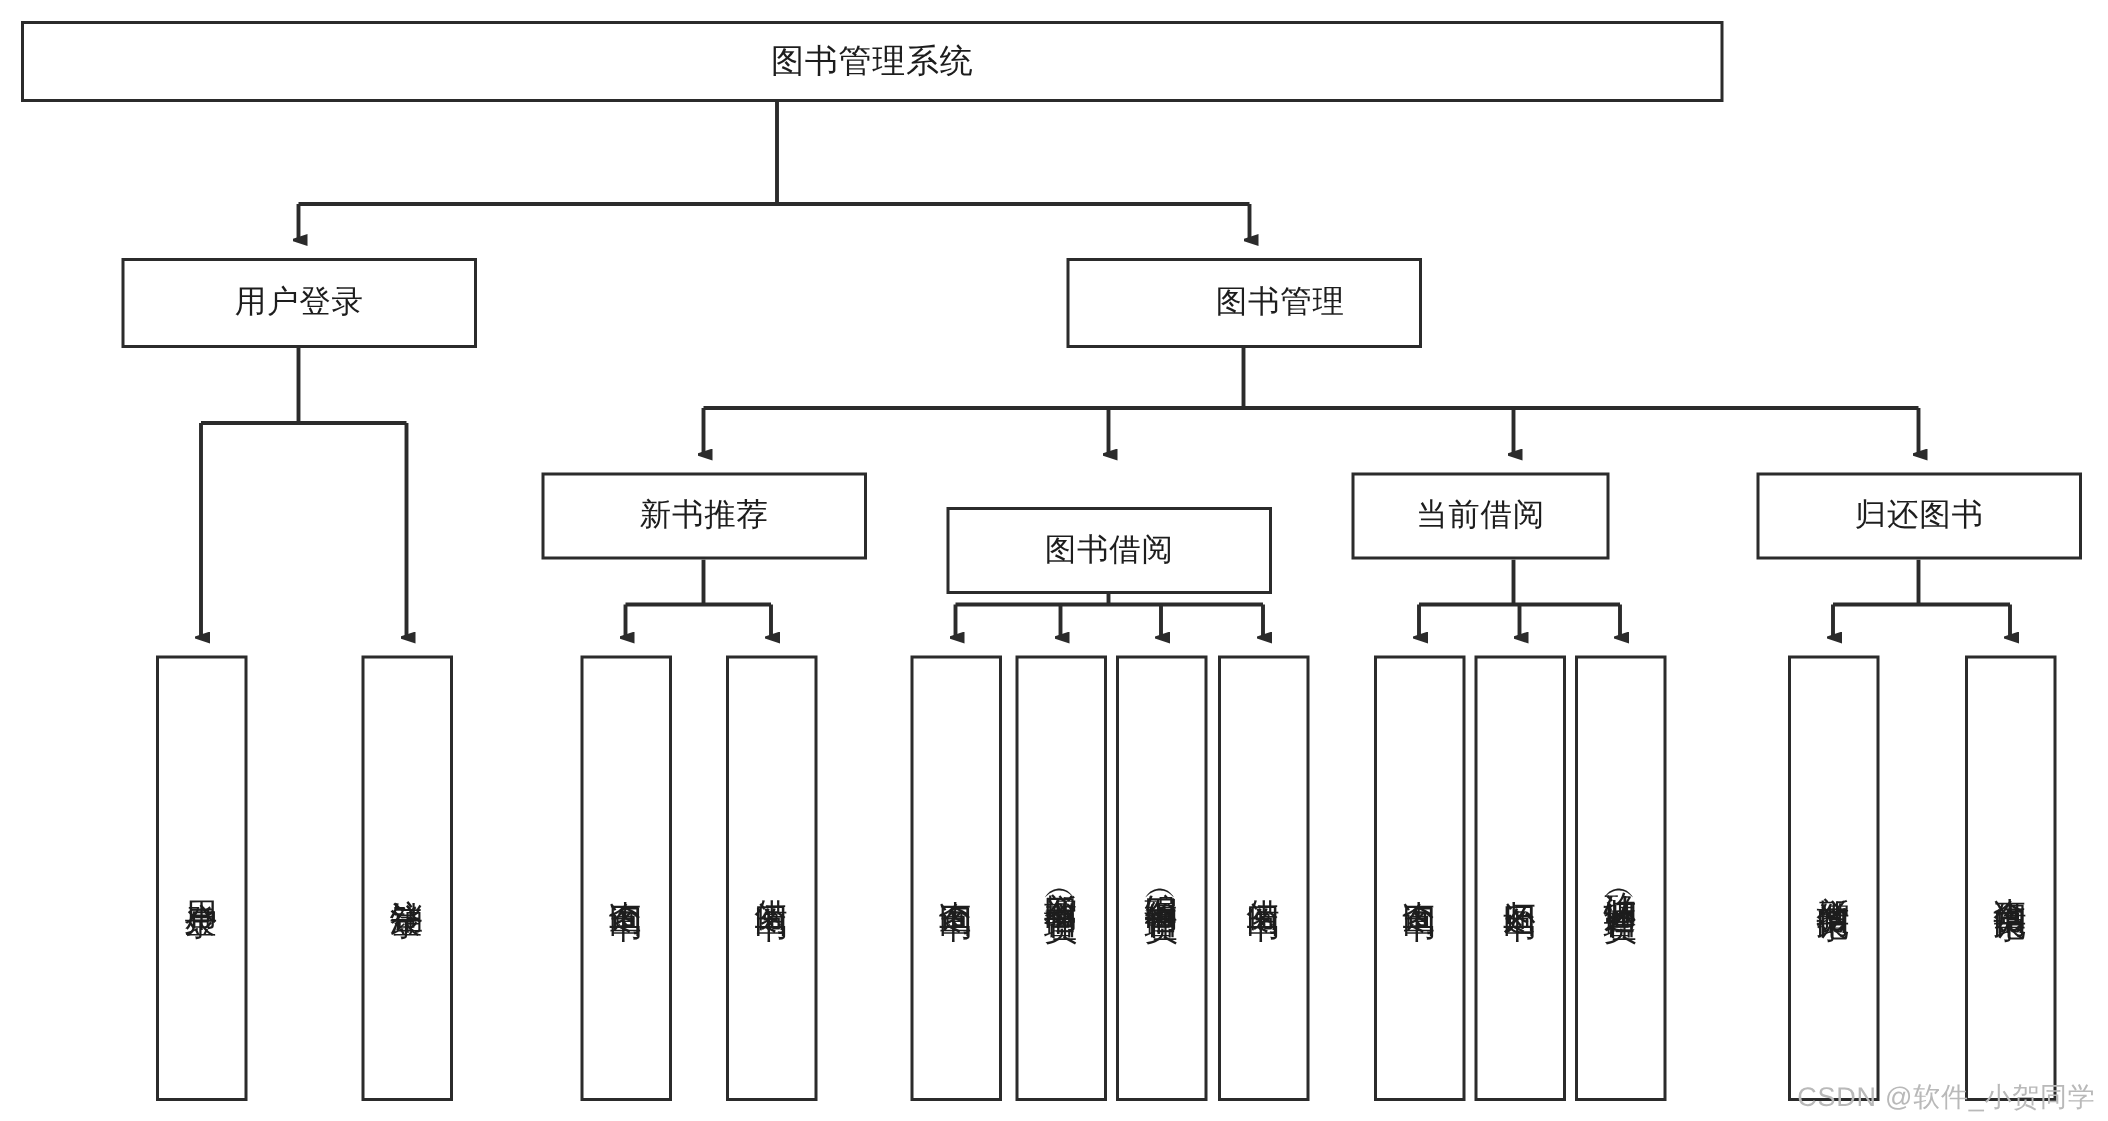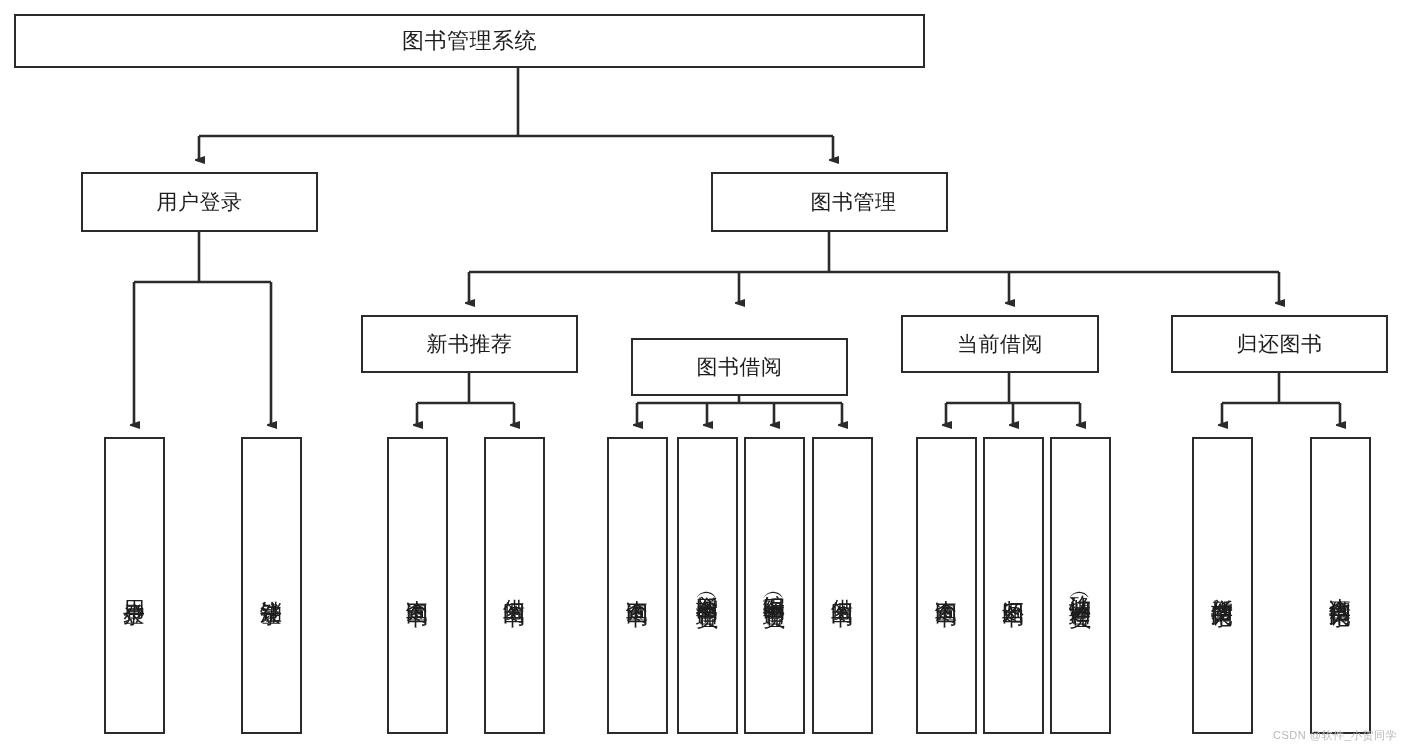--- a/index.html
+++ b/index.html
@@ -49,21 +49,21 @@
     letter-spacing: 2px;
     line-height: 1.05;
     white-space: normal;
     max-height: 100%;
   }
   .node.root .label { font-size: 22px; }
   .watermark {
     position: absolute;
     right: 8px;
     bottom: 4px;
-    font-size: 11px;
+    font-size: 18px;
     color: #b9b9b9;
     letter-spacing: 0.5px;
     z-index: 5;
     white-space: nowrap;
   }
 </style>
 </head>
 <body>
 
 <div id="canvas">
@@ -111,38 +111,38 @@
       <path d="M1013,403 L1013,425" marker-end="url(#arrow)"></path>
       <path d="M1080,403 L1080,425" marker-end="url(#arrow)"></path>
 
       <path d="M1279,373 L1279,403"></path>
       <path d="M1222,403 L1340,403"></path>
       <path d="M1222,403 L1222,425" marker-end="url(#arrow)"></path>
       <path d="M1340,403 L1340,425" marker-end="url(#arrow)"></path>
     </g>
   </svg>
 
-  <div class="node root" style="left: 14px; top: 14px; width: 911px; height: 54px; border-color: rgb(43, 43, 43); background: rgb(255, 255, 255); color: rgb(29, 29, 29);">
+  <div class="node root" style="left: 14px; top: 14px; width: 1135px; height: 54px; border-color: rgb(43, 43, 43); background: rgb(255, 255, 255); color: rgb(29, 29, 29);">
     <span class="label">图书管理系统</span>
   </div>
 
   <div class="node" style="left: 81px; top: 172px; width: 237px; height: 60px; border-color: rgb(43, 43, 43); background: rgb(255, 255, 255); color: rgb(29, 29, 29);">
     <span class="label">用户登录</span>
   </div>
   <div class="node" style="left: 711px; top: 172px; width: 237px; height: 60px; border-color: rgb(43, 43, 43); background: rgb(255, 255, 255); color: rgb(29, 29, 29); padding-left: 48px;">
     <span class="label">图书管理</span>
   </div>
 
   <div class="node" style="left: 361px; top: 315px; width: 217px; height: 58px; border-color: rgb(43, 43, 43); background: rgb(255, 255, 255); color: rgb(29, 29, 29); justify-content: center;">
     <span class="label">新书推荐</span>
   </div>
   <div class="node" style="left: 631px; top: 315px; width: 217px; height: 58px; border-color: rgb(43, 43, 43); background: rgb(255, 255, 255); color: rgb(29, 29, 29); margin-top: 23px;">
     <span class="label">图书借阅</span>
   </div>
-  <div class="node" style="left: 901px; top: 315px; width: 198px; height: 58px; border-color: rgb(43, 43, 43); background: rgb(255, 255, 255); color: rgb(29, 29, 29);">
+  <div class="node" style="left: 901px; top: 315px; width: 172px; height: 58px; border-color: rgb(43, 43, 43); background: rgb(255, 255, 255); color: rgb(29, 29, 29);">
     <span class="label">当前借阅</span>
   </div>
   <div class="node" style="left: 1171px; top: 315px; width: 217px; height: 58px; border-color: rgb(43, 43, 43); background: rgb(255, 255, 255); color: rgb(29, 29, 29);">
     <span class="label">归还图书</span>
   </div>
 
   <div class="node vertical" style="left: 104px; top: 437px; width: 61px; height: 297px; border-color: rgb(43, 43, 43); background: rgb(255, 255, 255); color: rgb(29, 29, 29);">
     <span class="label">用户登录</span>
   </div>
   <div class="node vertical" style="left: 241px; top: 437px; width: 61px; height: 297px; border-color: rgb(43, 43, 43); background: rgb(255, 255, 255); color: rgb(29, 29, 29);">

